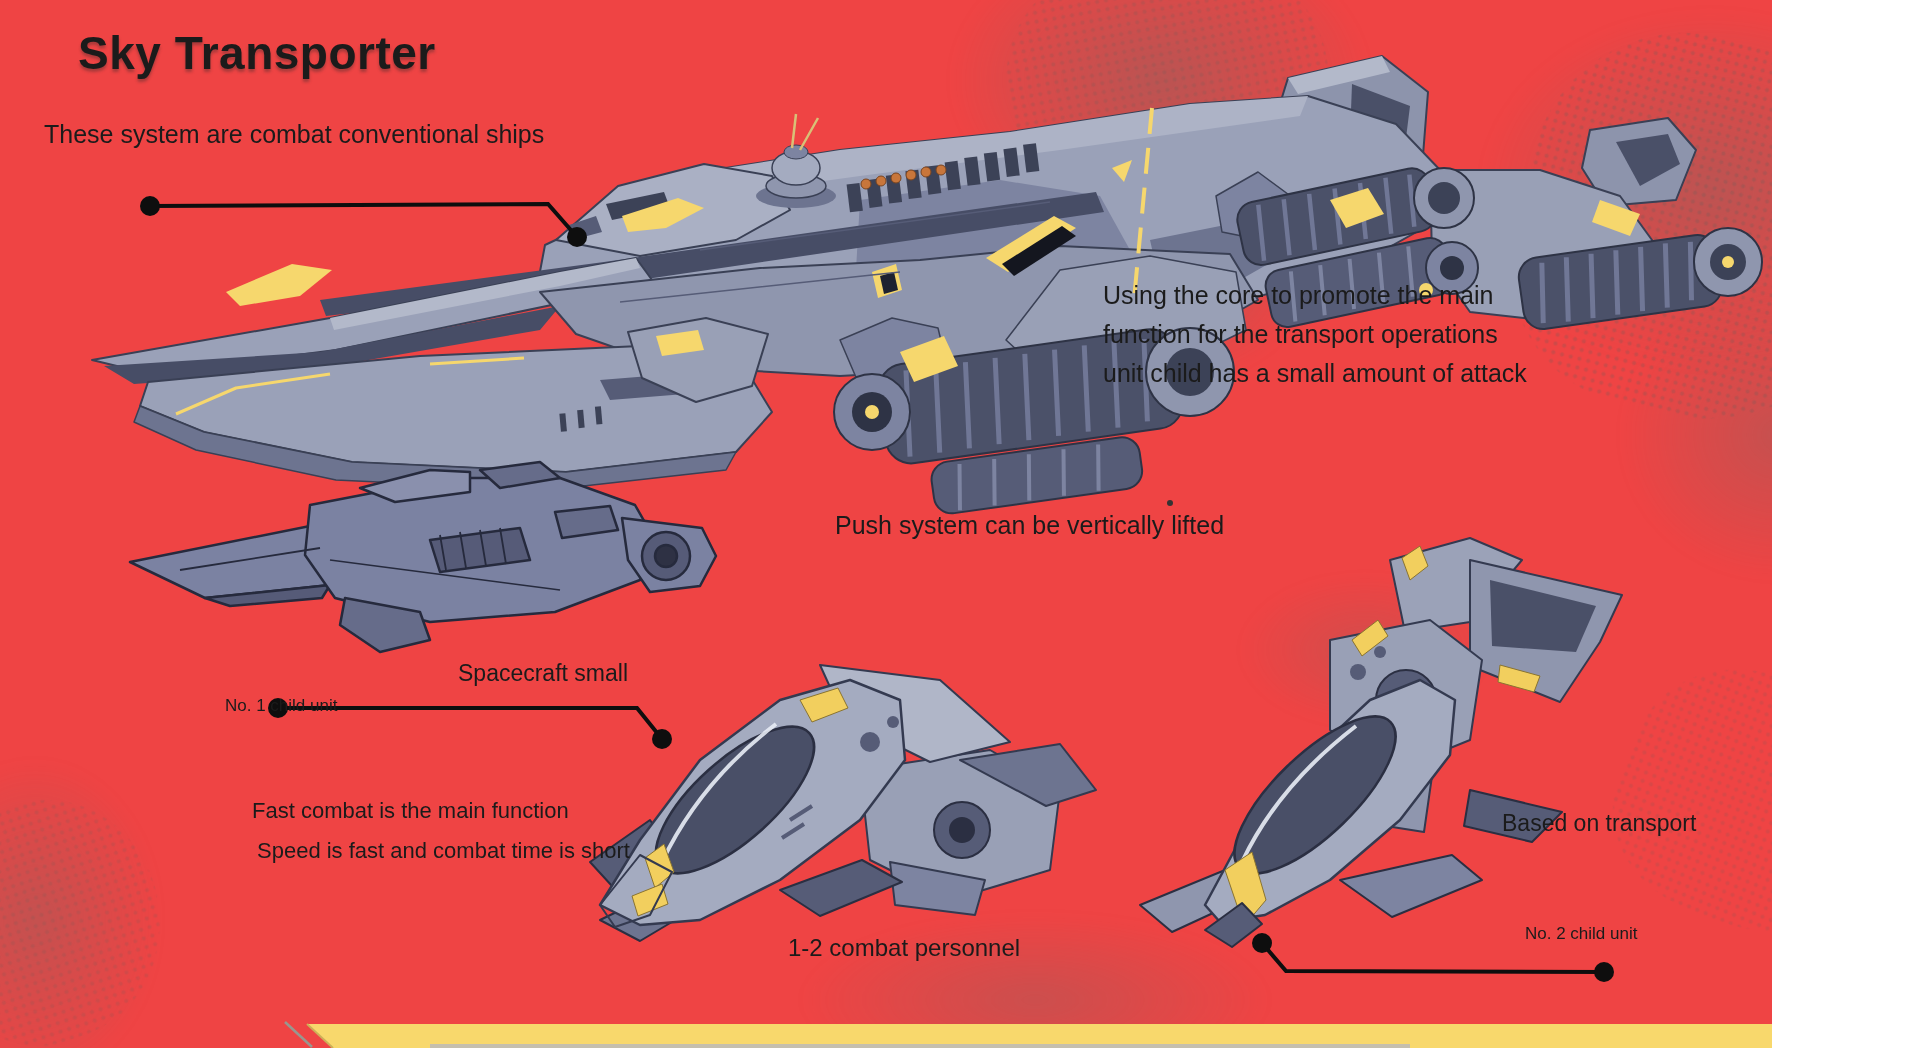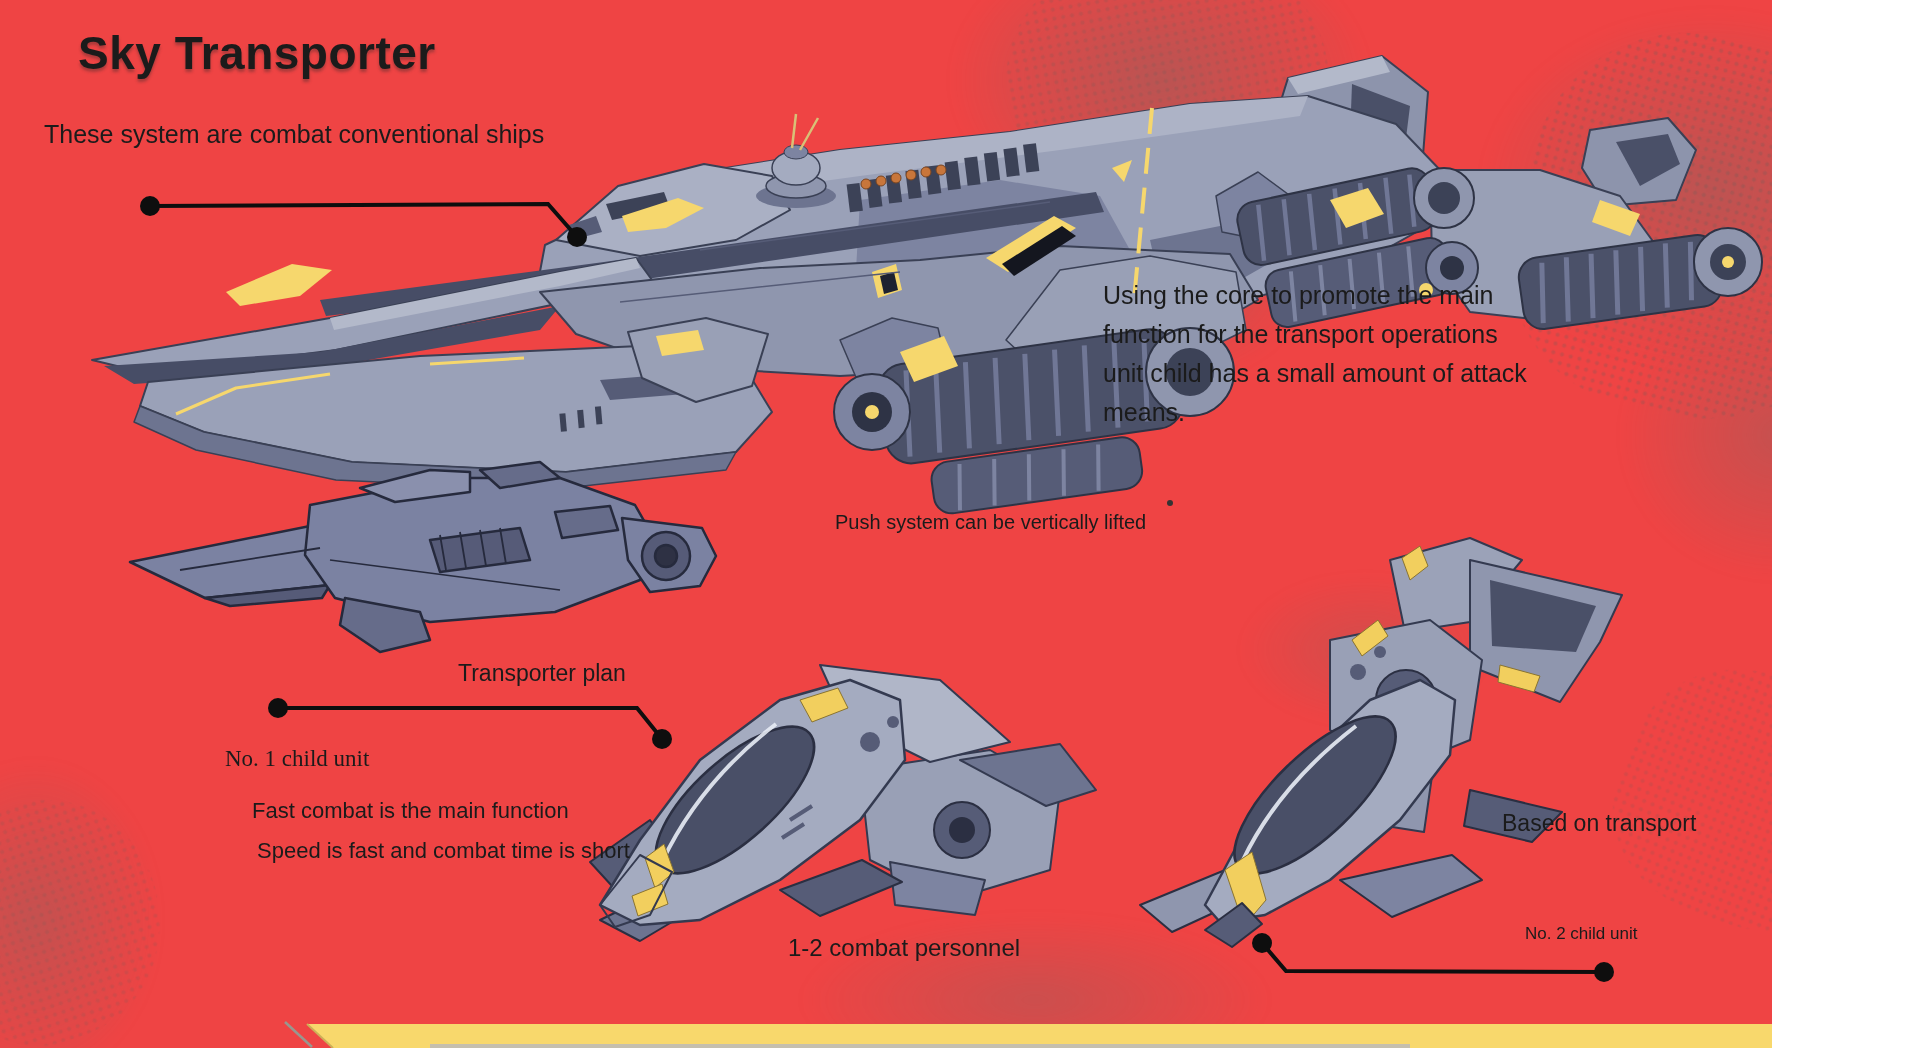--- a/index.html
+++ b/index.html
@@ -14,23 +14,23 @@
     position:absolute; border-radius:46% 54% 58% 42%; pointer-events:none;
     background-image: radial-gradient(rgba(96,94,90,0.5) 1.4px, rgba(0,0,0,0) 2.6px);
     background-size: 9px 9px; opacity:.45; filter:blur(.6px);
   }
   .art { position:absolute; left:0; top:0; width:1920px; height:1048px; }
   .label { position:absolute; white-space:nowrap; }
   .title { left:78px; top:26px; font-size:46px; font-weight:600; letter-spacing:.5px;
            text-shadow:0 3px 3px rgba(40,40,40,.35); }
   .subtitle { left:44px; top:120px; font-size:25px; }
   .note { position:absolute; left:1103px; top:276px; font-size:25px; line-height:39px; }
-  .push-label { left:835px; top:511px; font-size:20px; }
+  .push-label { left:835px; top:511px; font-size:25px; }
   .plan-label { left:458px; top:660px; font-size:23px; }
-  .no1-label { left:225px; top:746px; font-size:23px;font-family:Liberation Serif, serif; }
+  .no1-label { left:225px; top:696px; font-size:17px; }
   .no1-desc1 { left:252px; top:798px; font-size:22px; }
   .no1-desc2 { left:257px; top:838px; font-size:22px; }
   .personnel-label { left:788px; top:934px; font-size:24px; }
   .based-label { left:1502px; top:810px; font-size:23px; }
   .no2-label { left:1525px; top:924px; font-size:17px; }
 </style>
 </head>
 <body>
 
 <div class="stage">
@@ -255,24 +255,23 @@
     </g>
   </svg>
 
   <div class="label title">Sky Transporter</div>
   <div class="label subtitle">These system are combat conventional ships</div>
 
   <div class="note">
     <div>Using the core to promote the main</div>
     <div>function for the transport operations</div>
     <div>unit child has a small amount of attack</div>
-    <div>means.</div>
   </div>
 
   <div class="label push-label">Push system can be vertically lifted</div>
-  <div class="label plan-label">Transporter plan</div>
+  <div class="label plan-label">Spacecraft small</div>
   <div class="label no1-label">No. 1 child unit</div>
   <div class="label no1-desc1">Fast combat is the main function</div>
   <div class="label no1-desc2">Speed is fast and combat time is short</div>
   <div class="label personnel-label">1-2 combat personnel</div>
   <div class="label based-label">Based on transport</div>
   <div class="label no2-label">No. 2 child unit</div>
 </div>
 
 </body></html>

